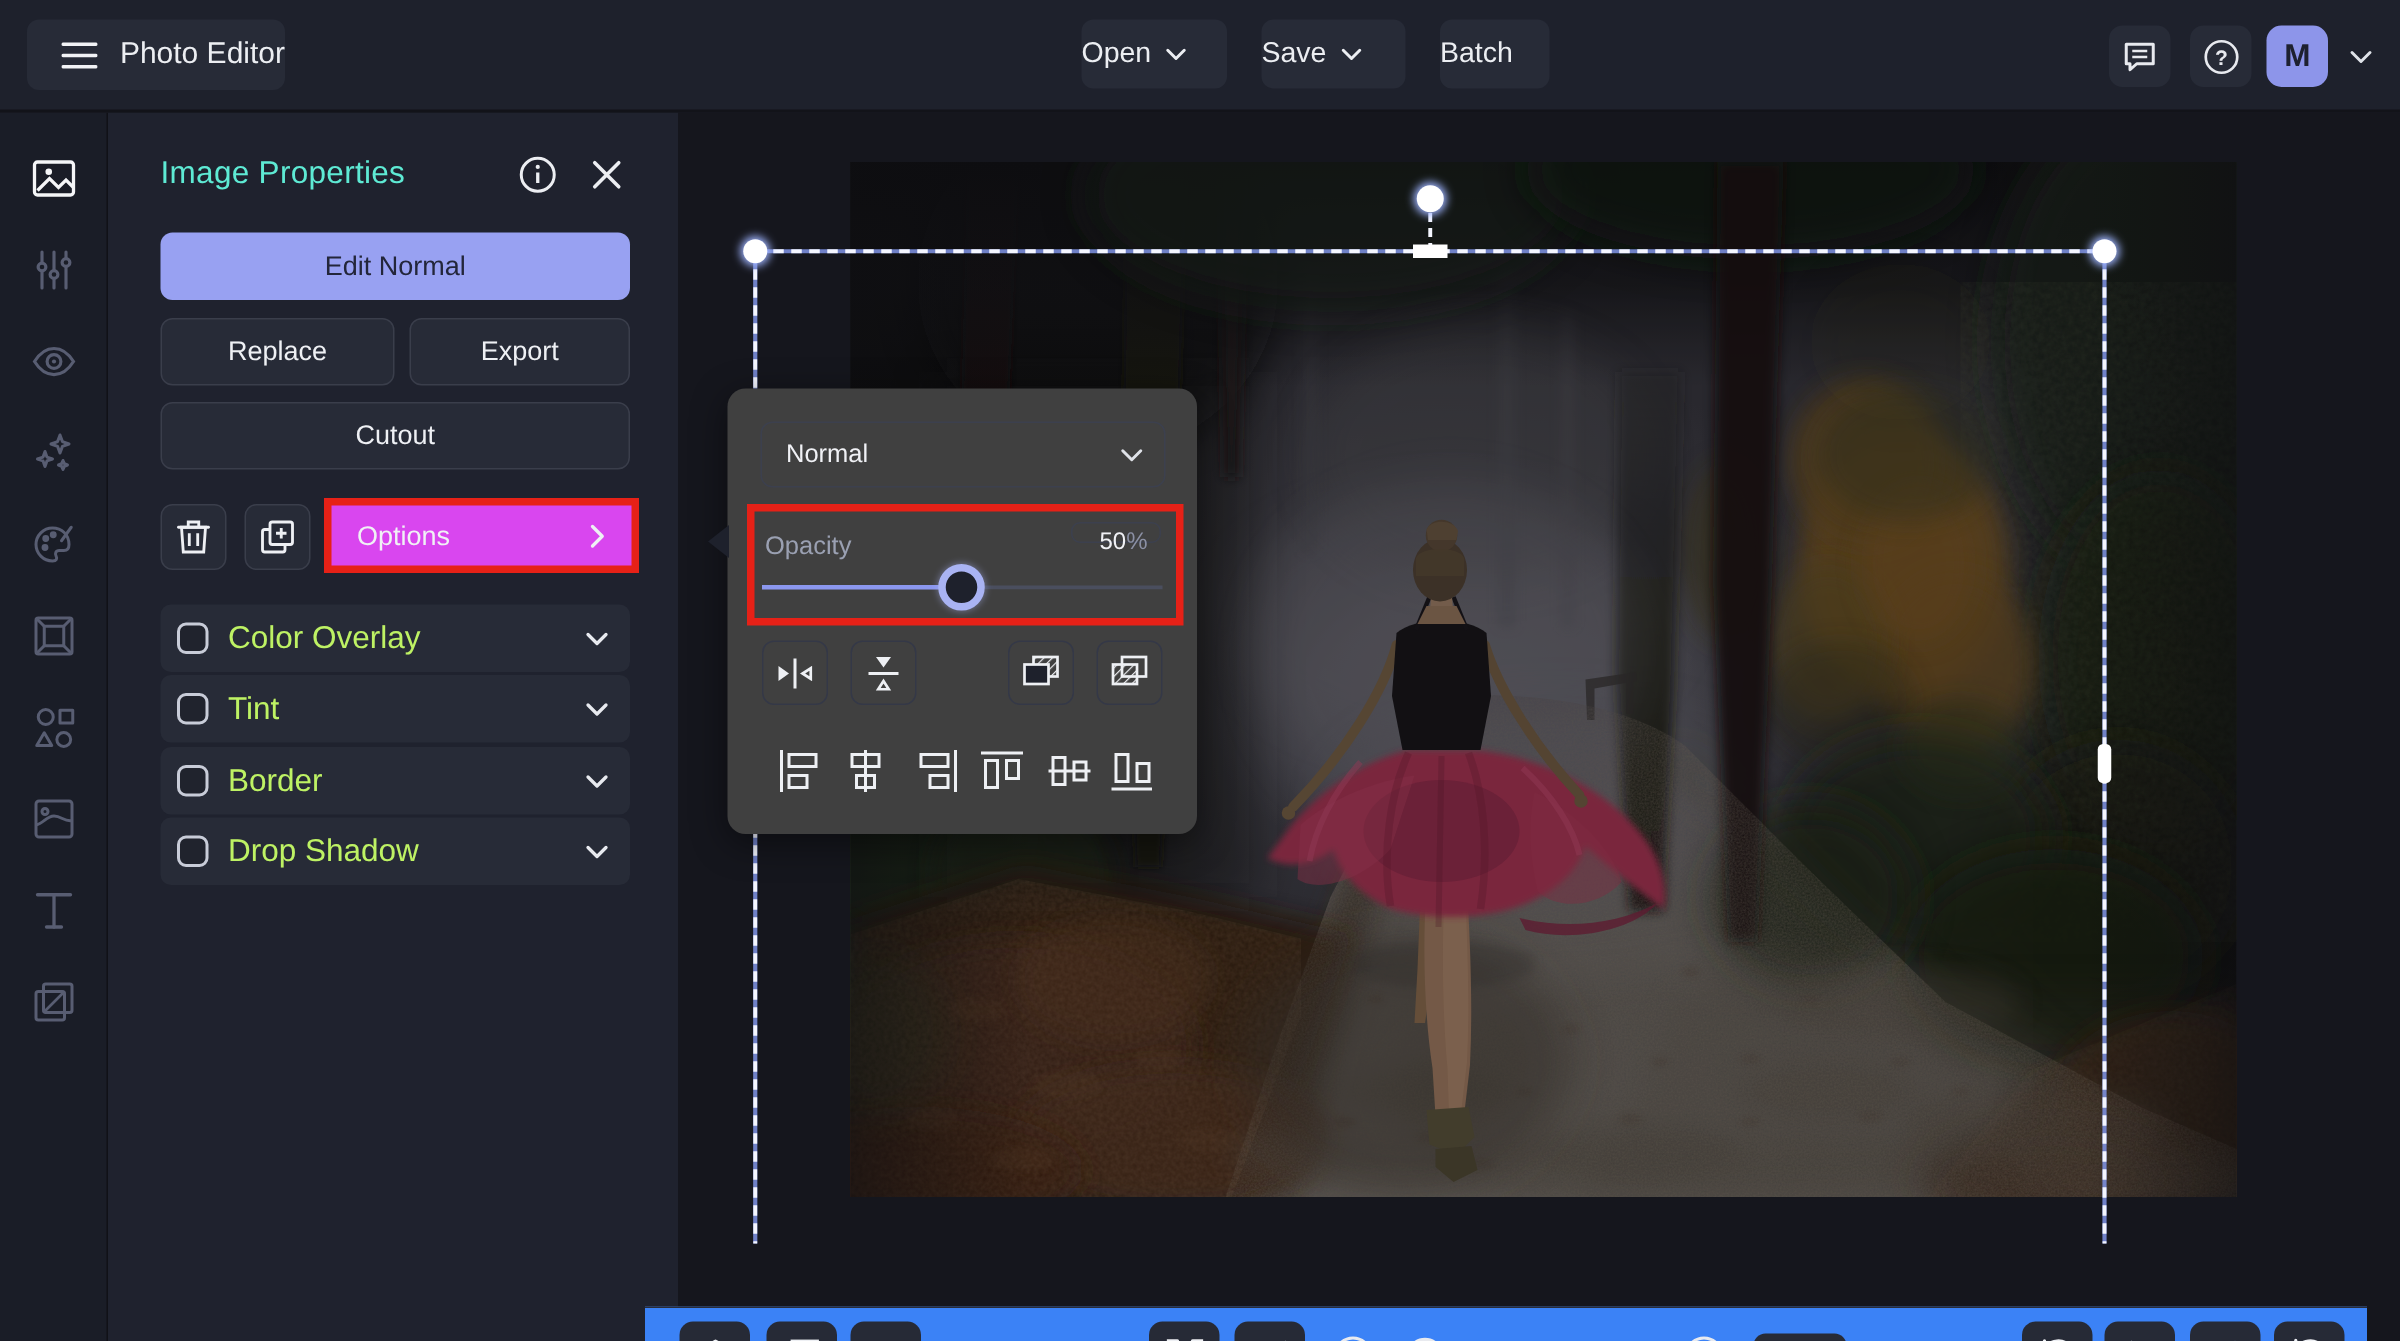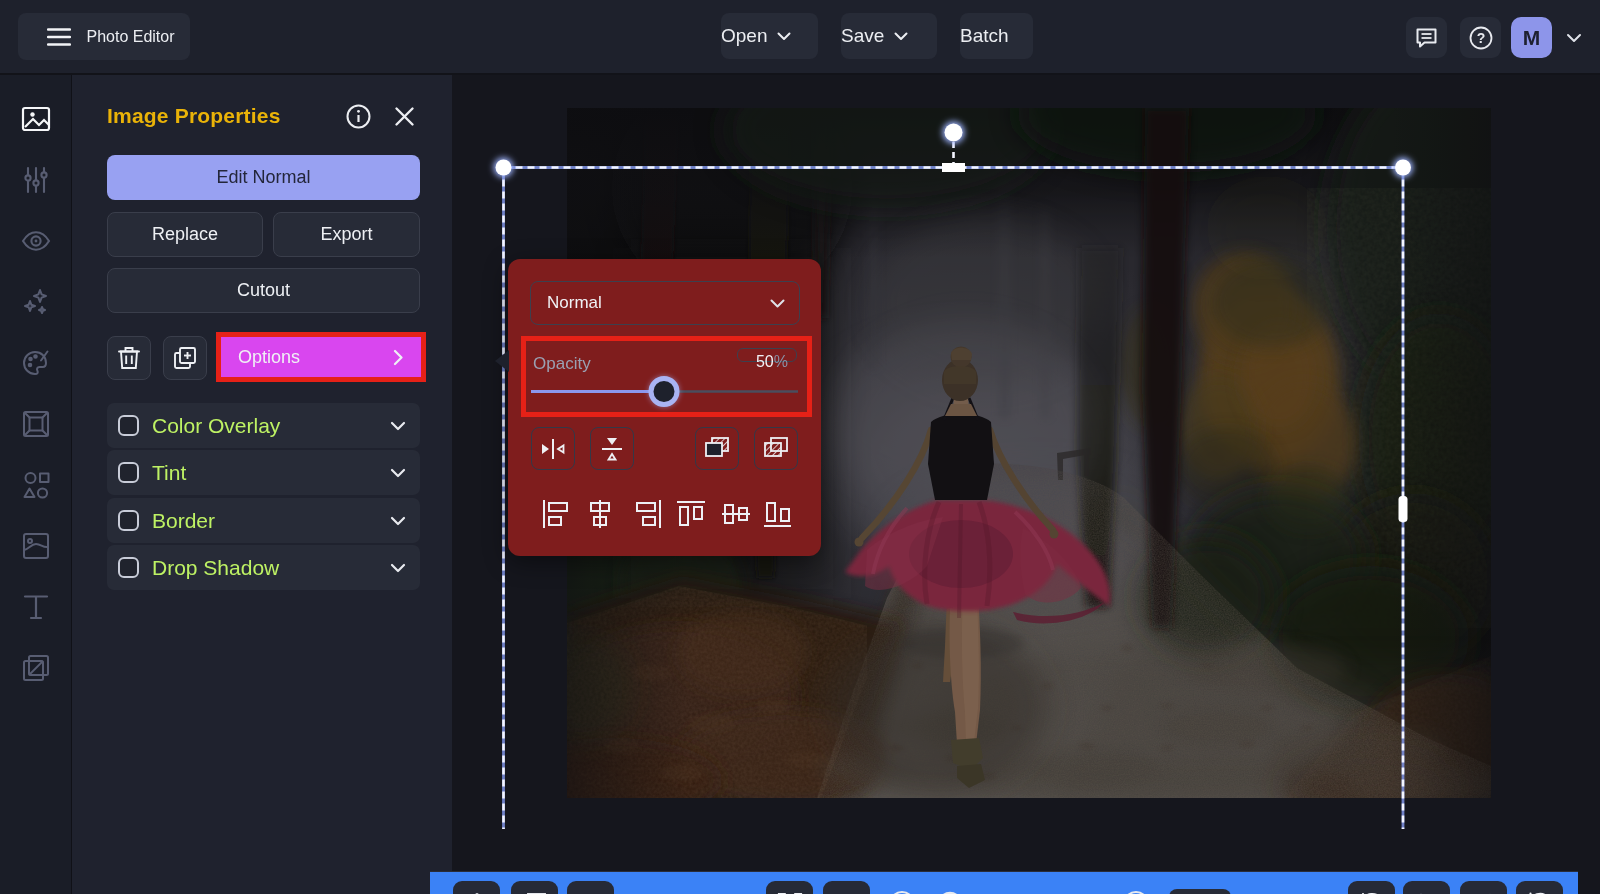--- a/index.html
+++ b/index.html
@@ -7,41 +7,41 @@
     font-family:"Liberation Sans", sans-serif; }
   .abs { position:absolute; }
   #stage { position:relative; width:1600px; height:894px; }
 
   
   #topbar { position:absolute; left:0; top:0; width:1600px; height:75px;
     background:#1e212c; border-bottom:2px solid #121319; z-index:30; }
   .tb-btn { position:absolute; background:#272b37; border-radius:8px;
     color:#eceef2; font-size:19px; display:flex; align-items:center;
     gap:10px; }
-  #logo { left:18px; top:13px; width:172px; height:47px; justify-content:center;
-    padding-left:14px; gap:15px; font-size:16px; }
+  #logo { left:18px; top:13px; width:172px; height:47px; justify-content:flex-end;
+    padding-left:14px; gap:15px; font-size:20px; }
   #btn-open { left:721px; top:13px; width:97px; height:46px; }
   #btn-save { left:841px; top:13px; width:96px; height:46px; }
   #btn-batch{ left:960px; top:13px; width:73px; height:46px; }
   .icon-sq { position:absolute; top:17px; width:41px; height:41px; background:#272b37;
     border-radius:9px; display:flex; align-items:center; justify-content:center; }
   #avatar { position:absolute; left:1511px; top:17px; width:41px; height:41px;
     background:#8d95ea; border-radius:10px; color:#1e2130; font-size:21px;
     font-weight:bold; display:flex; align-items:center; justify-content:center; }
 
   
   #rail { position:absolute; left:0; top:75px; width:72px; height:819px;
     background:#1a1d27; border-right:1px solid #101117; z-index:20; }
   .rail-ic { position:absolute; left:21px; width:30px; height:30px; }
 
   
   #panel { position:absolute; left:72px; top:75px; width:380px; height:819px;
     background:#1f222e; z-index:20; }
   #panel h1 { position:absolute; left:35px; top:29px; font-size:21px;
-    font-weight:bold; color:#eab308; letter-spacing:.2px; }
+    font-weight:normal; color:#5eead4; letter-spacing:.2px; }
   .pbtn { position:absolute; border-radius:8px; display:flex; align-items:center;
     justify-content:center; font-size:18px; color:#eef0f4; background:#272b37;
     border:1px solid #3a3e4b; }
   #btn-edit { left:35px; top:80px; width:313px; height:45px; background:#98a1f2;
     border:none; color:#23263a; font-weight:normal; font-size:18px; }
   #btn-replace { left:35px; top:137px; width:156px; height:45px; }
   #btn-export { left:201px; top:137px; width:147px; height:45px; }
   #btn-cutout { left:35px; top:193px; width:313px; height:45px; }
   #btn-trash { left:35px; top:261px; width:44px; height:44px; }
   #btn-dupe { left:91px; top:261px; width:44px; height:44px; }
@@ -59,22 +59,22 @@
   #canvas { position:absolute; left:452px; top:75px; width:1148px; height:757px;
     background:#15161d; z-index:1; }
 
   
   #botbar { position:absolute; left:430px; top:832px; width:1148px; height:62px;
     background:#3b82f6; border-top:1px solid #2a2d38; z-index:25;margin-top:39px; }
   .bb-btn { position:absolute; top:9px; width:47px; height:47px; background:#262a36;
     border-radius:9px; display:flex; align-items:center; justify-content:center; }
 
   
-  #fpanel { position:absolute; left:508px; top:259px; width:313px; height:297px;
-    background:#7f1d1d; border-radius:12px; z-index:15;
+  #fpanel { position:absolute; left:485px; top:259px; width:313px; height:297px;
+    background:#404040; border-radius:12px; z-index:15;
     box-shadow:0 6px 24px rgba(0,0,0,.45); }
   #fpanel .tail { position:absolute; left:-13px; top:91px; width:0; height:0;
     border-top:11px solid transparent; border-bottom:11px solid transparent;
     border-right:14px solid #1e212c; }
   #sel-normal { position:absolute; left:22px; top:22px; width:270px; height:44px;
     border:1px solid #3c404e; border-radius:8px; display:flex; align-items:center;
     color:#f0f1f5; font-size:17px; }
   #op-red { position:absolute; left:13px; top:77px; width:291px; height:81px;
     border:5px solid #e62117; }
   .fbtn { position:absolute; width:44px; height:43px; border:1px solid #343847;

